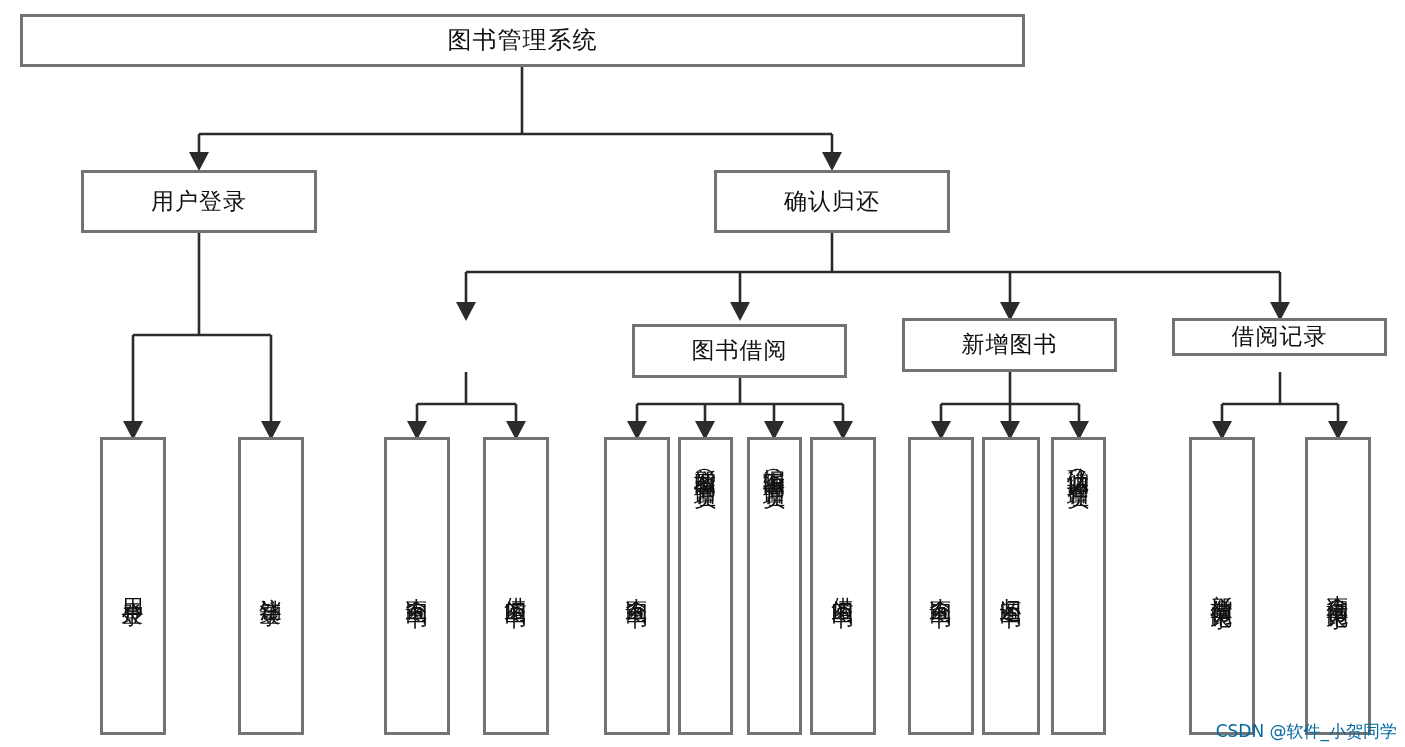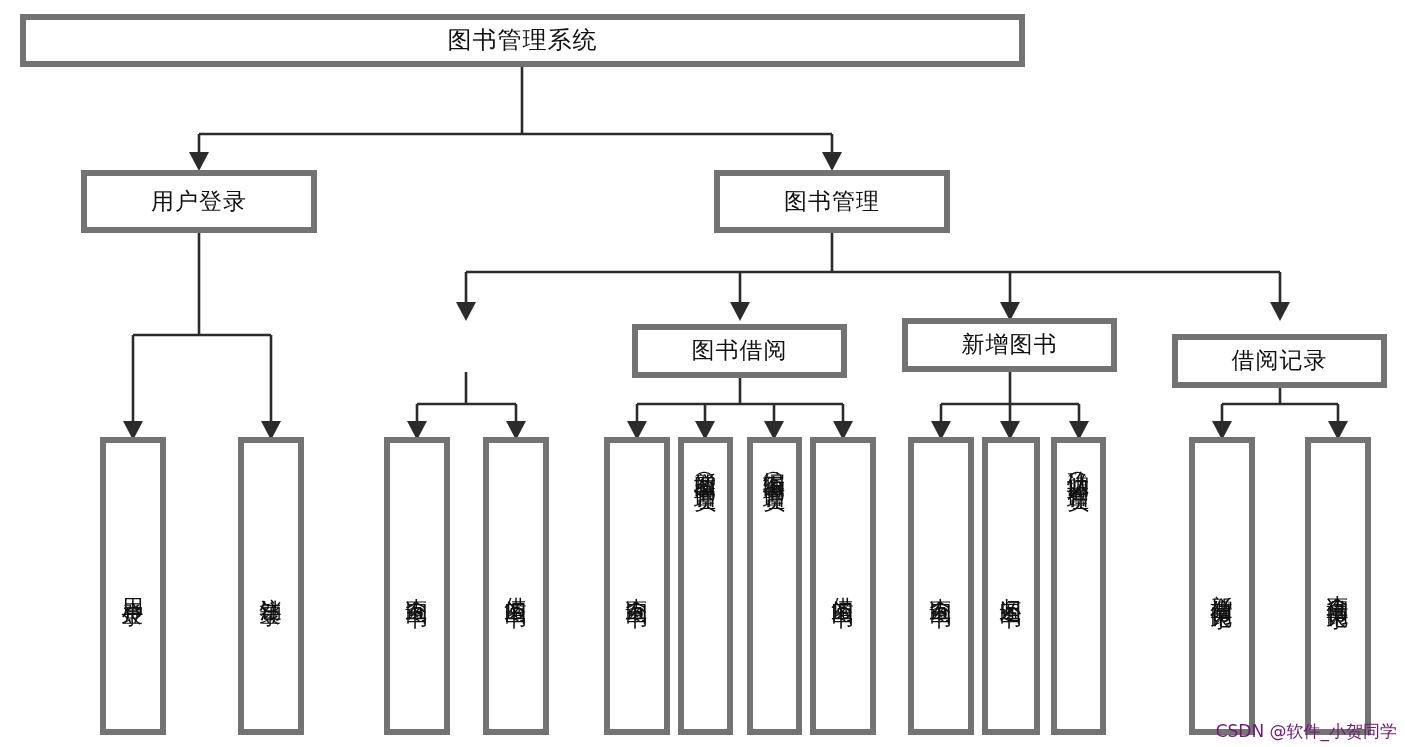--- a/index.html
+++ b/index.html
@@ -23,21 +23,21 @@
     left: 0;
     top: 0;
     width: 1405px;
     height: 747px;
     pointer-events: none;
   }
   .node {
     position: absolute;
     box-sizing: border-box;
     background: #ffffff;
-    border: 6px solid #737373;
+    border: 3px solid #737373;
     display: flex;
     align-items: center;
     justify-content: center;
     color: #111111;
     z-index: 2;
   }
   .node-label {
     display: block;
     text-align: center;
     line-height: 1.18;
@@ -68,21 +68,21 @@
   }
   .node.vert.centered {
     align-items: center;
     padding-top: 0;
   }
   #watermark {
     position: absolute;
     right: 8px;
     bottom: 4px;
     font-size: 17px;
-    color: #701a75;
+    color: #0369a1;
     white-space: nowrap;
     z-index: 5;
     font-family: "DejaVu Sans", "Liberation Sans", sans-serif;
   }
 </style>
 </head>
 <body>
 
 <div id="diagram-root">
 
@@ -138,33 +138,33 @@
 
   <div class="node root horiz" style="left:20px; top:14px; width:1005px; height:53px;">
     <span class="node-label">图书管理系统</span>
   </div>
 
   <div class="node horiz" style="left:81px; top:170px; width:236px; height:63px;">
     <span class="node-label">用户登录</span>
   </div>
 
   <div class="node horiz" style="left:714px; top:170px; width:236px; height:63px;">
-    <span class="node-label">图书管理</span>
+    <span class="node-label">确认归还</span>
   </div>
 
 
   <div class="node horiz" style="left:632px; top:324px; width:215px; height:54px;">
     <span class="node-label">图书借阅</span>
   </div>
 
   <div class="node horiz" style="left:902px; top:318px; width:215px; height:54px;">
     <span class="node-label">新增图书</span>
   </div>
 
-  <div class="node horiz" style="left:1172px; top:318px; width:215px; height:54px;margin-top:16px;">
+  <div class="node horiz" style="left:1172px; top:318px; width:215px; height:38px;">
     <span class="node-label">借阅记录</span>
   </div>
 
   <div class="node vert centered" style="left:100px; top:437px; width:66px; height:298px;">
     <span class="node-label">用户登录</span>
   </div>
 
   <div class="node vert centered" style="left:238px; top:437px; width:66px; height:298px;">
     <span class="node-label">注销登录</span>
   </div>

